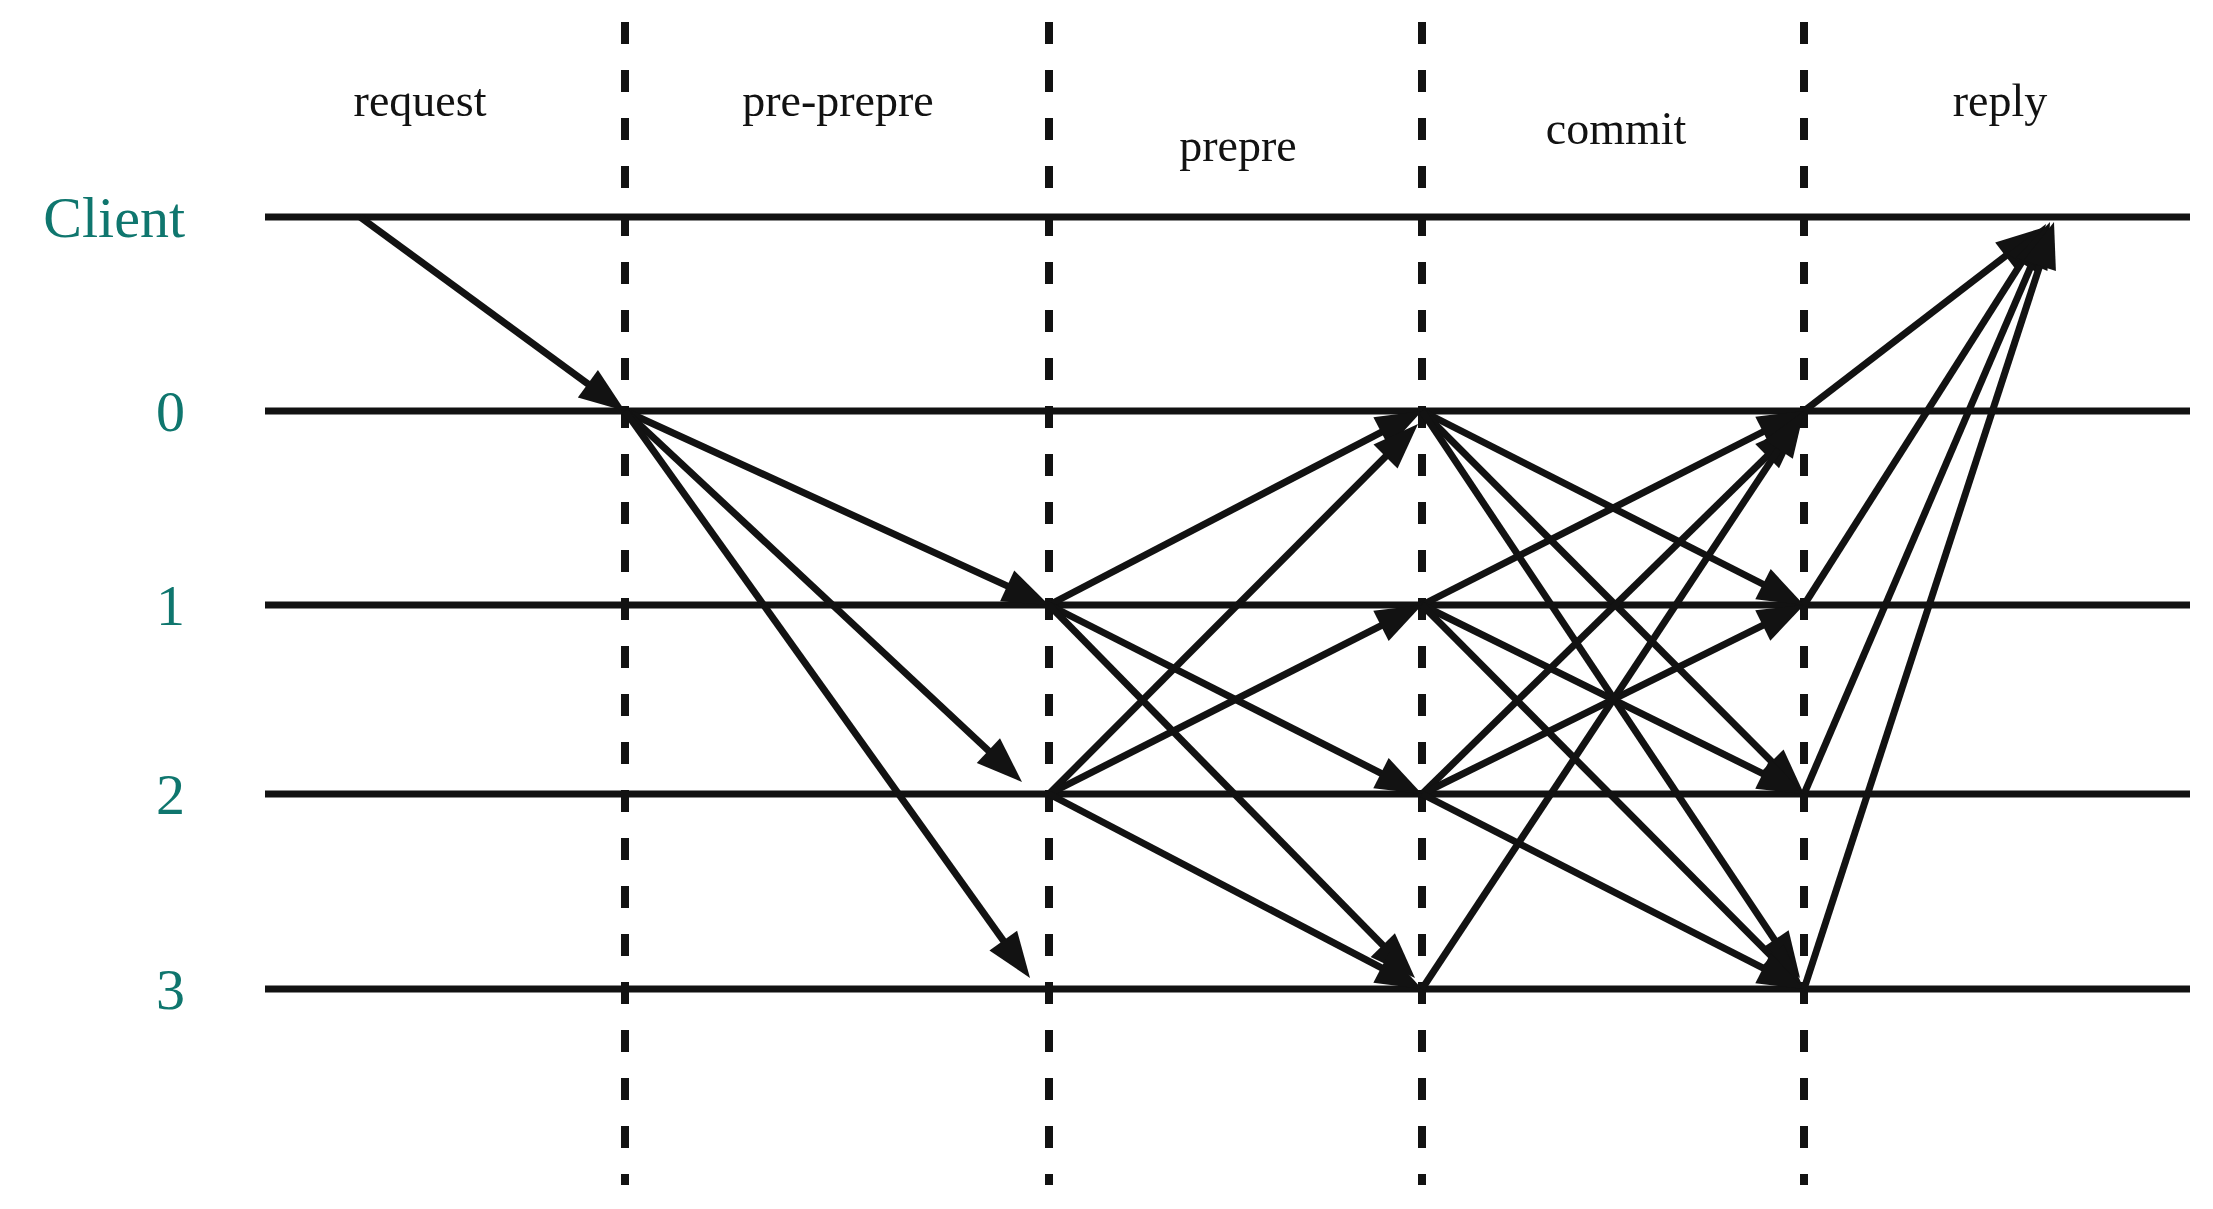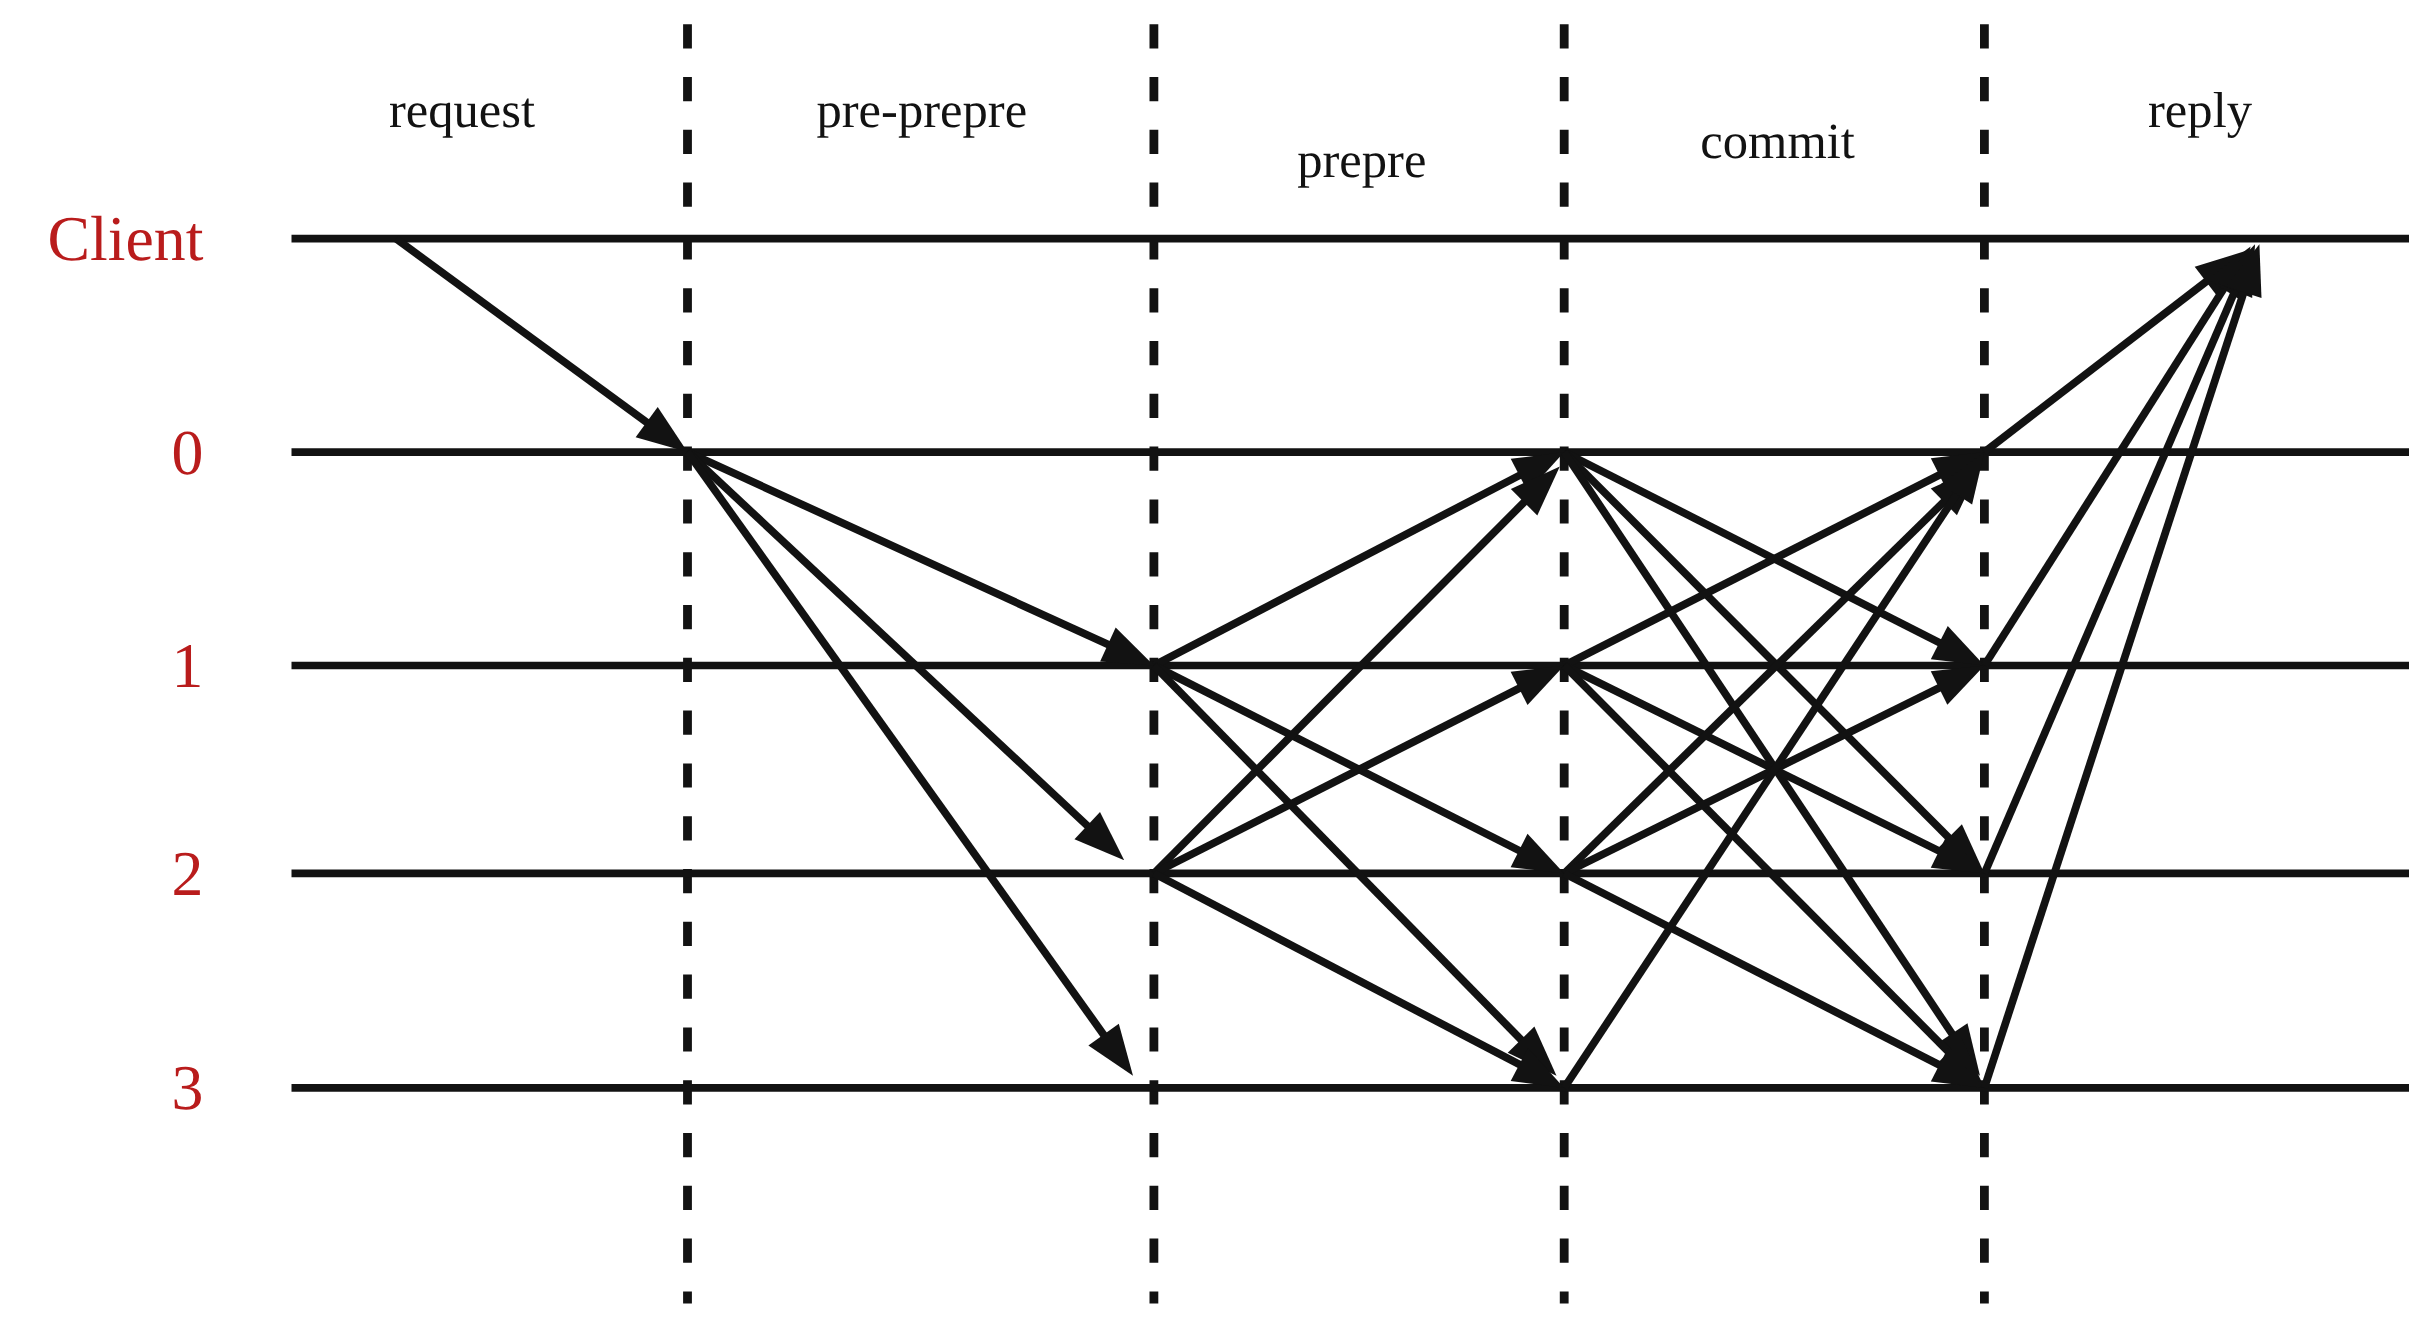--- a/index.html
+++ b/index.html
@@ -14,21 +14,21 @@
     color:#121212;
     text-align:center;
     white-space:nowrap;
     transform:translate(-50%,-50%);
     letter-spacing:0px;
   }
   .row-label{
     position:absolute;
     font-family:"Liberation Serif","DejaVu Serif",serif;
     font-size:58px;
-    color:#b91c1c;
+    color:#0f766e;
     white-space:nowrap;
     transform:translate(-100%,-50%);
     text-align:left;
   }
 </style>
 </head>
 <body>
 
 <div id="stage">
   <svg id="svg-root" viewBox="0 0 2213 1209" xmlns="http://www.w3.org/2000/svg">

